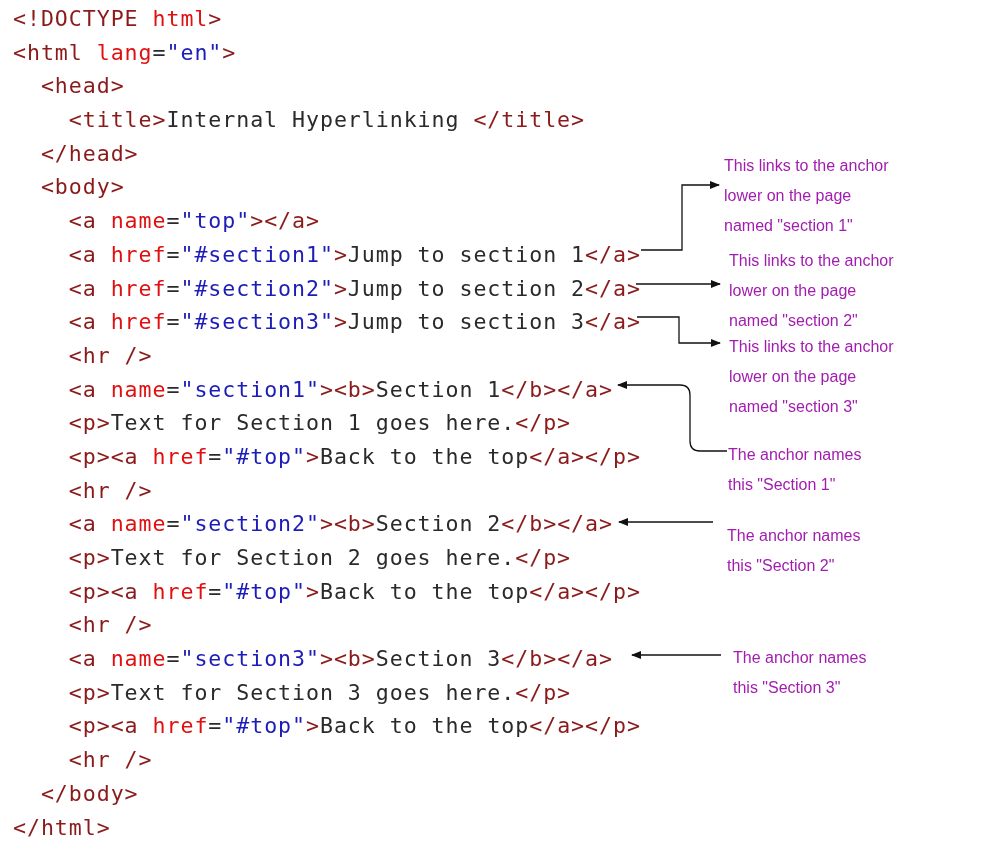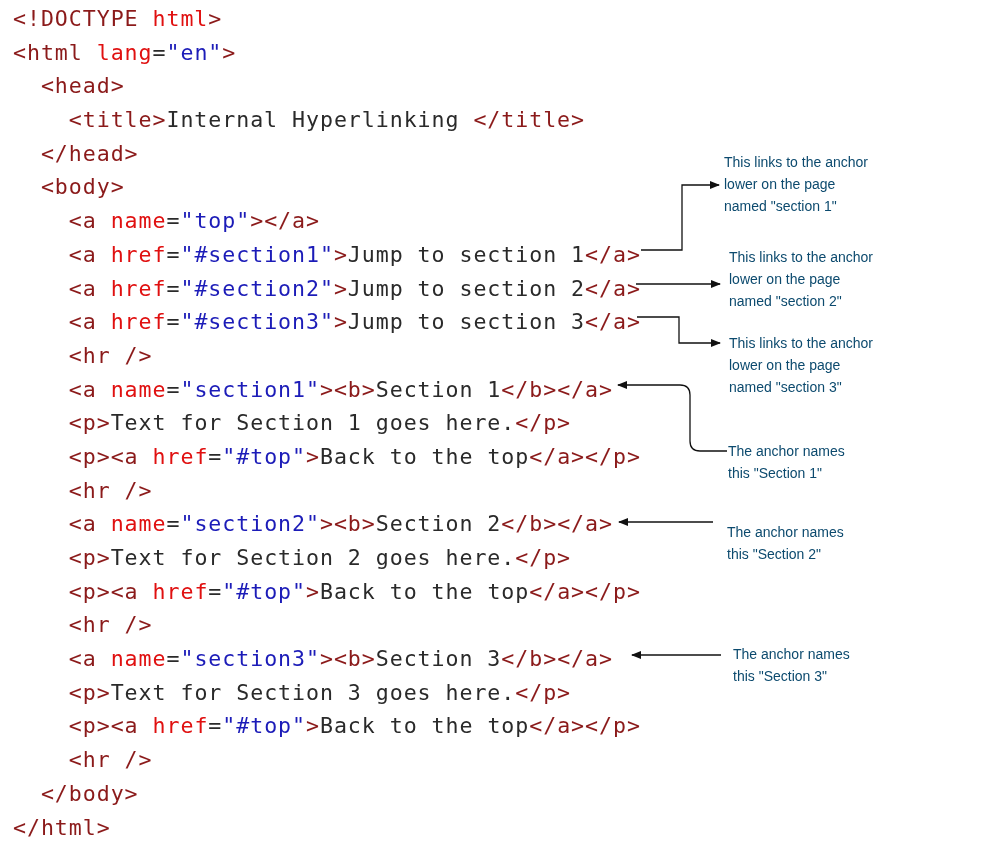--- a/index.html
+++ b/index.html
@@ -14,23 +14,23 @@
     letter-spacing: 0.95px;
   }
   .line { display: block; height: 33.7px; }
   .tag { color: #8b1a1a; }
   .attr { color: #e01010; }
   .val { color: #1c1cb8; }
   .txt { color: #2a2a2a; }
   .note {
     position: absolute;
     font-family: "Liberation Sans", sans-serif;
-    font-size: 14px;
-    line-height: 22px;
-    color: #0c4a6e;
+    font-size: 16px;
+    line-height: 30px;
+    color: #a21caf;
     white-space: pre;
   }
   svg#arrows { position: absolute; left: 0; top: 0; }
 </style>
 </head>
 <body>
 
 <div id="code"><span class="line"><span class="tag">&lt;!DOCTYPE </span><span class="attr">html</span><span class="tag">&gt;</span></span><span class="line"><span class="tag">&lt;html </span><span class="attr">lang</span><span class="txt">=</span><span class="val">"en"</span><span class="tag">&gt;</span></span><span class="line">  <span class="tag">&lt;head&gt;</span></span><span class="line">    <span class="tag">&lt;title&gt;</span><span class="txt">Internal Hyperlinking </span><span class="tag">&lt;/title&gt;</span></span><span class="line">  <span class="tag">&lt;/head&gt;</span></span><span class="line">  <span class="tag">&lt;body&gt;</span></span><span class="line">    <span class="tag">&lt;a </span><span class="attr">name</span><span class="txt">=</span><span class="val">"top"</span><span class="tag">&gt;&lt;/a&gt;</span></span><span class="line">    <span class="tag">&lt;a </span><span class="attr">href</span><span class="txt">=</span><span class="val">"#section1"</span><span class="tag">&gt;</span><span class="txt">Jump to section 1</span><span class="tag">&lt;/a&gt;</span></span><span class="line">    <span class="tag">&lt;a </span><span class="attr">href</span><span class="txt">=</span><span class="val">"#section2"</span><span class="tag">&gt;</span><span class="txt">Jump to section 2</span><span class="tag">&lt;/a&gt;</span></span><span class="line">    <span class="tag">&lt;a </span><span class="attr">href</span><span class="txt">=</span><span class="val">"#section3"</span><span class="tag">&gt;</span><span class="txt">Jump to section 3</span><span class="tag">&lt;/a&gt;</span></span><span class="line">    <span class="tag">&lt;hr /&gt;</span></span><span class="line">    <span class="tag">&lt;a </span><span class="attr">name</span><span class="txt">=</span><span class="val">"section1"</span><span class="tag">&gt;&lt;b&gt;</span><span class="txt">Section 1</span><span class="tag">&lt;/b&gt;&lt;/a&gt;</span></span><span class="line">    <span class="tag">&lt;p&gt;</span><span class="txt">Text for Section 1 goes here.</span><span class="tag">&lt;/p&gt;</span></span><span class="line">    <span class="tag">&lt;p&gt;&lt;a </span><span class="attr">href</span><span class="txt">=</span><span class="val">"#top"</span><span class="tag">&gt;</span><span class="txt">Back to the top</span><span class="tag">&lt;/a&gt;&lt;/p&gt;</span></span><span class="line">    <span class="tag">&lt;hr /&gt;</span></span><span class="line">    <span class="tag">&lt;a </span><span class="attr">name</span><span class="txt">=</span><span class="val">"section2"</span><span class="tag">&gt;&lt;b&gt;</span><span class="txt">Section 2</span><span class="tag">&lt;/b&gt;&lt;/a&gt;</span></span><span class="line">    <span class="tag">&lt;p&gt;</span><span class="txt">Text for Section 2 goes here.</span><span class="tag">&lt;/p&gt;</span></span><span class="line">    <span class="tag">&lt;p&gt;&lt;a </span><span class="attr">href</span><span class="txt">=</span><span class="val">"#top"</span><span class="tag">&gt;</span><span class="txt">Back to the top</span><span class="tag">&lt;/a&gt;&lt;/p&gt;</span></span><span class="line">    <span class="tag">&lt;hr /&gt;</span></span><span class="line">    <span class="tag">&lt;a </span><span class="attr">name</span><span class="txt">=</span><span class="val">"section3"</span><span class="tag">&gt;&lt;b&gt;</span><span class="txt">Section 3</span><span class="tag">&lt;/b&gt;&lt;/a&gt;</span></span><span class="line">    <span class="tag">&lt;p&gt;</span><span class="txt">Text for Section 3 goes here.</span><span class="tag">&lt;/p&gt;</span></span><span class="line">    <span class="tag">&lt;p&gt;&lt;a </span><span class="attr">href</span><span class="txt">=</span><span class="val">"#top"</span><span class="tag">&gt;</span><span class="txt">Back to the top</span><span class="tag">&lt;/a&gt;&lt;/p&gt;</span></span><span class="line">    <span class="tag">&lt;hr /&gt;</span></span><span class="line">  <span class="tag">&lt;/body&gt;</span></span><span class="line"><span class="tag">&lt;/html&gt;</span></span></div>
 
 <div class="note" style="left:724px; top:151px;">This links to the anchor

